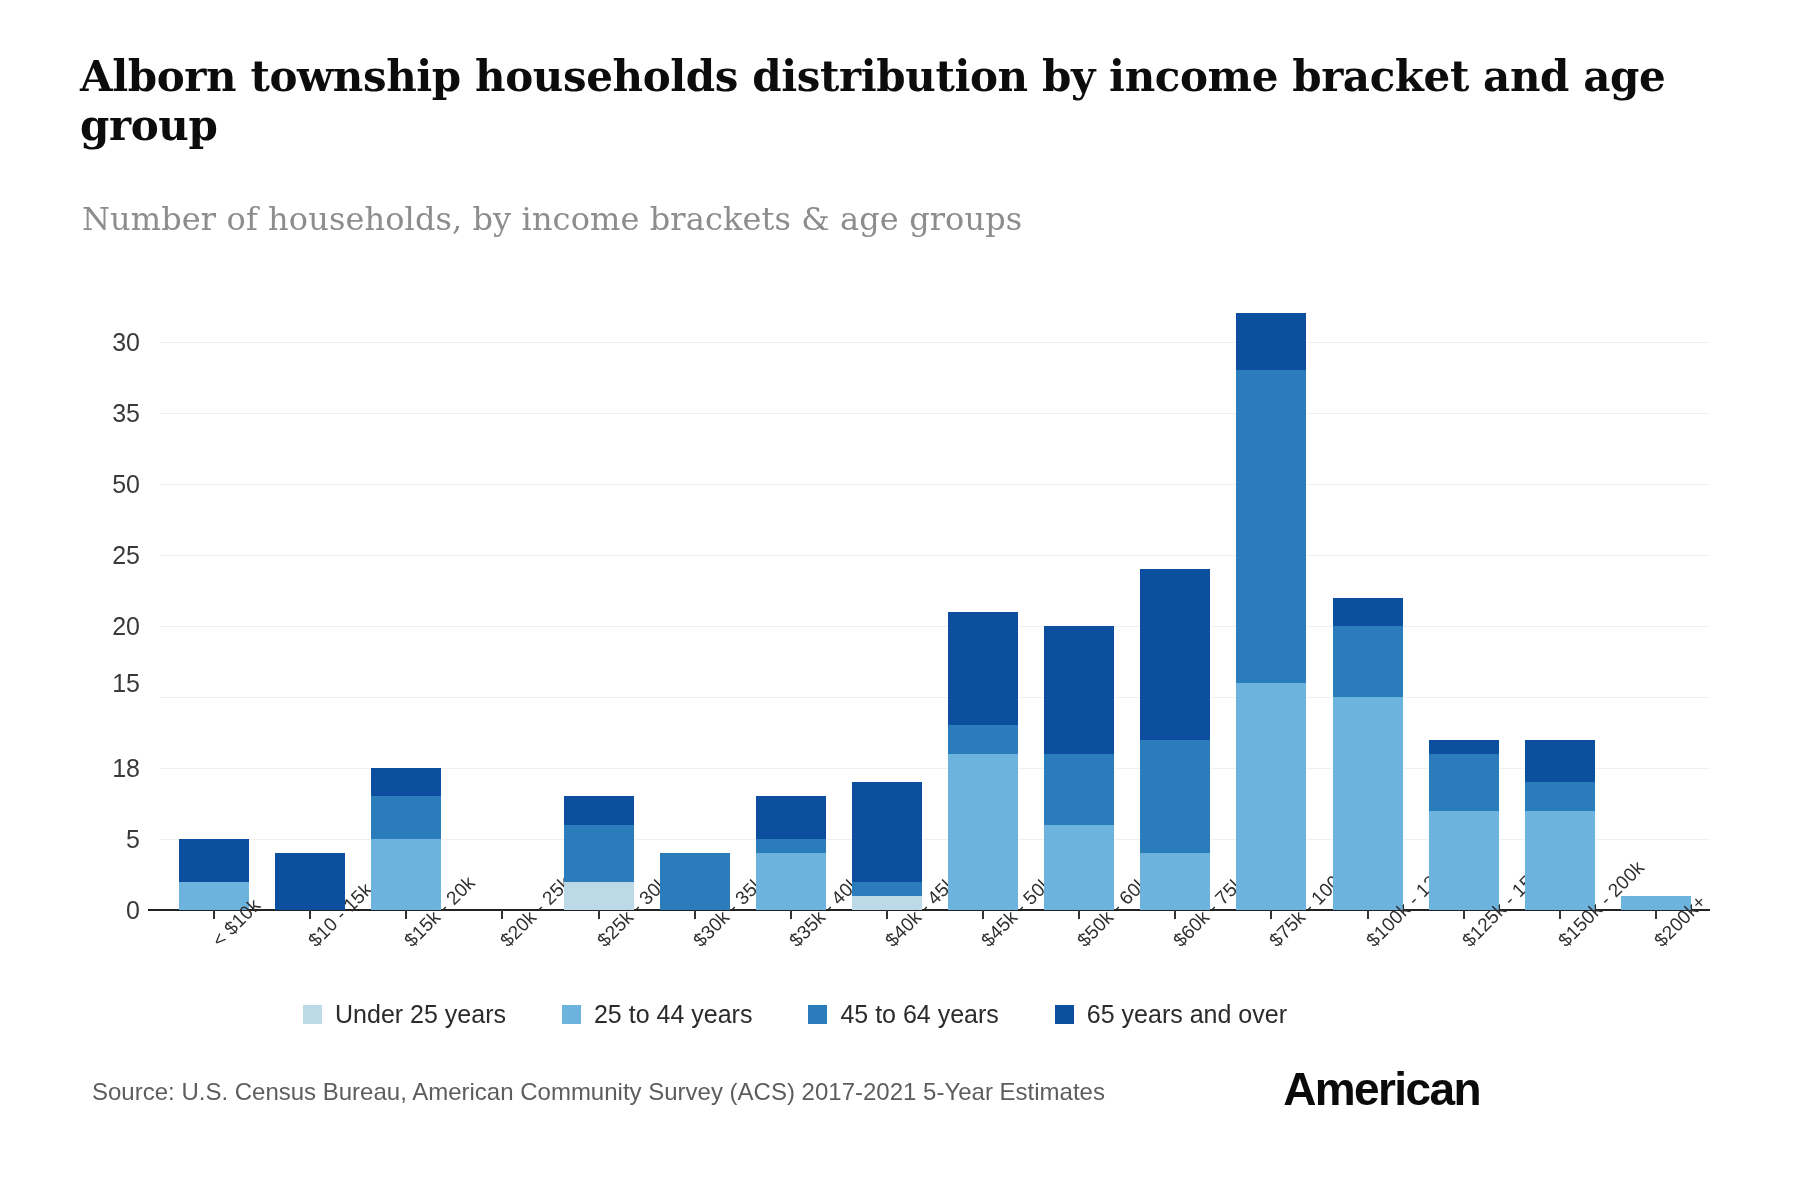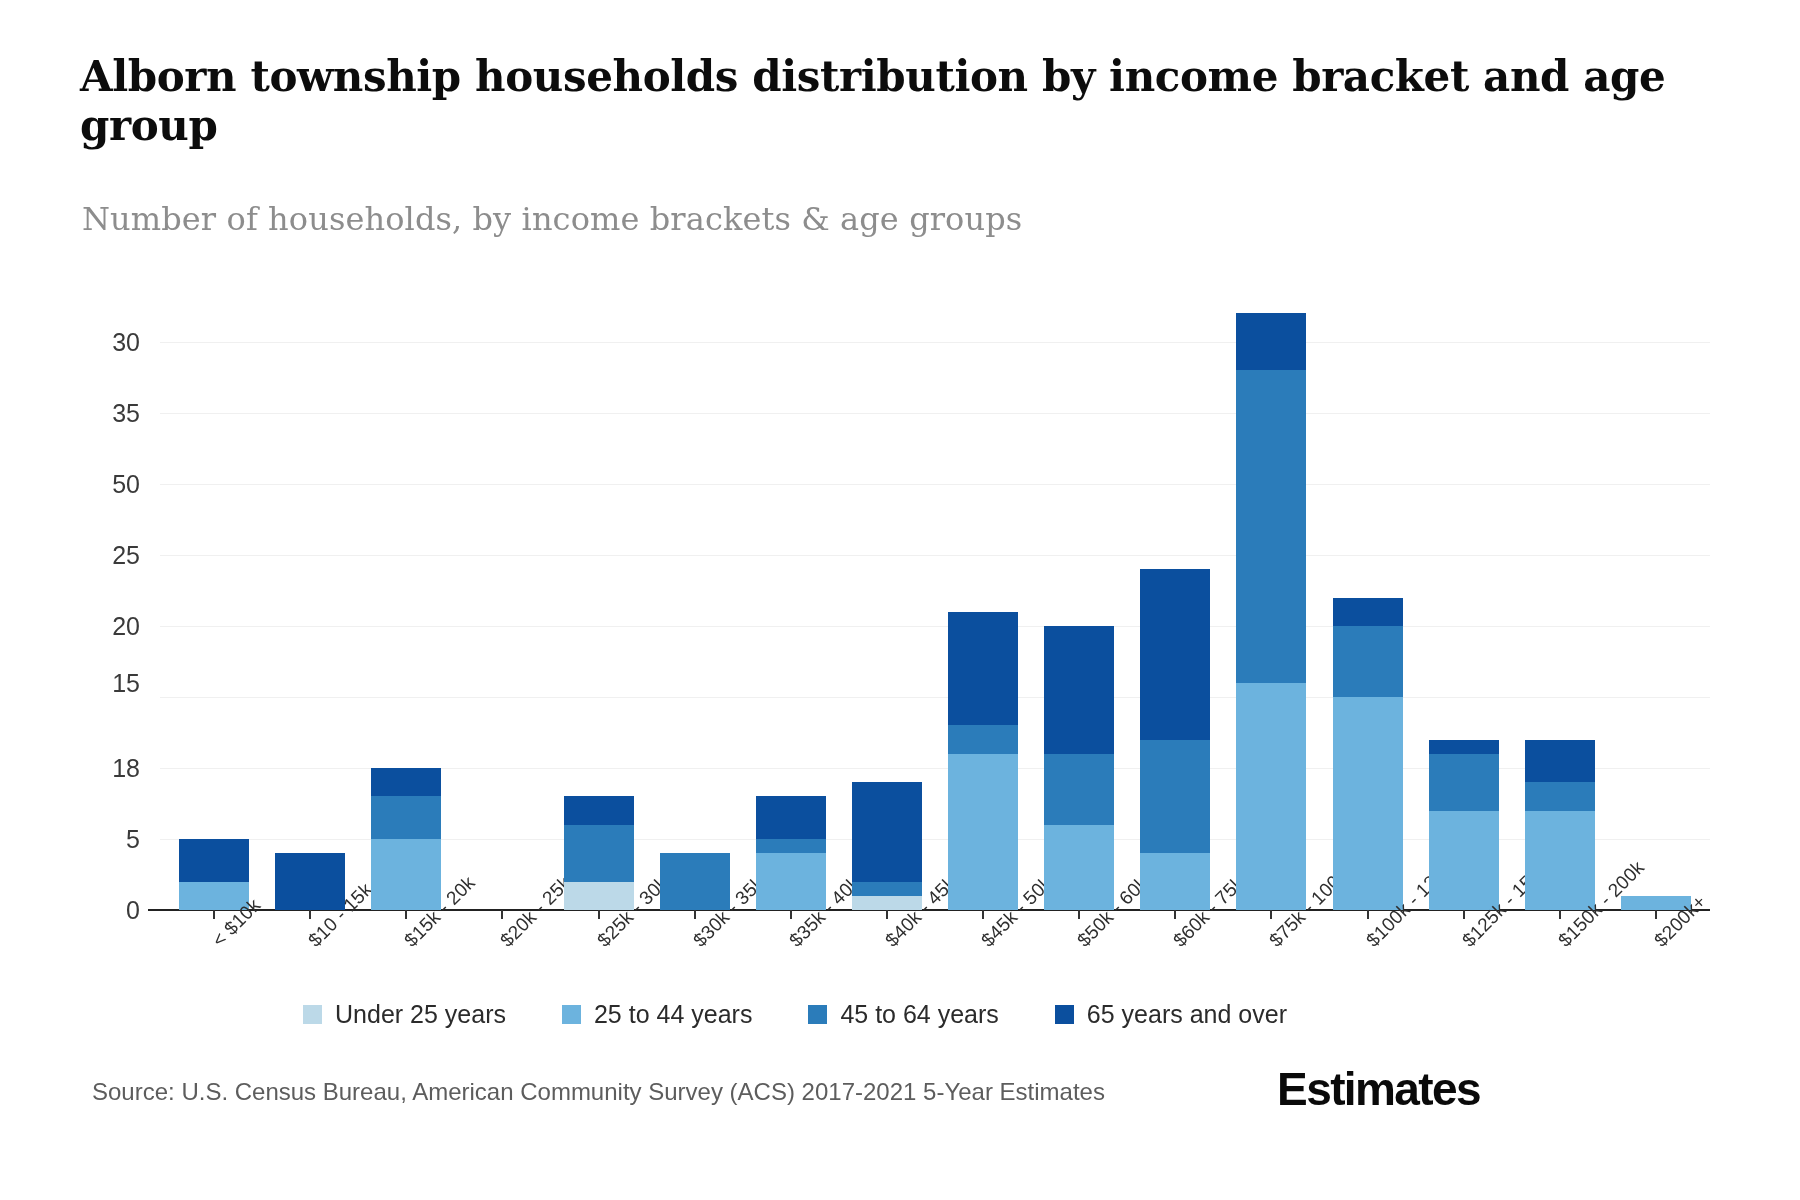--- a/index.html
+++ b/index.html
@@ -323,15 +323,15 @@
         <span class="legend-swatch" style="background: rgb(43, 124, 186);"></span>
         <span class="legend-label">45 to 64 years</span>
       </div>
       <div class="legend-item">
         <span class="legend-swatch" style="background: rgb(11, 79, 158);"></span>
         <span class="legend-label">65 years and over</span>
       </div>
     </div>
 
   <div class="source">Source: U.S. Census Bureau, American Community Survey (ACS) 2017-2021 5-Year Estimates</div>
-  <div class="brand">Estimates</div>
+  <div class="brand">American</div>
 
 </div>
 
 </body></html>

